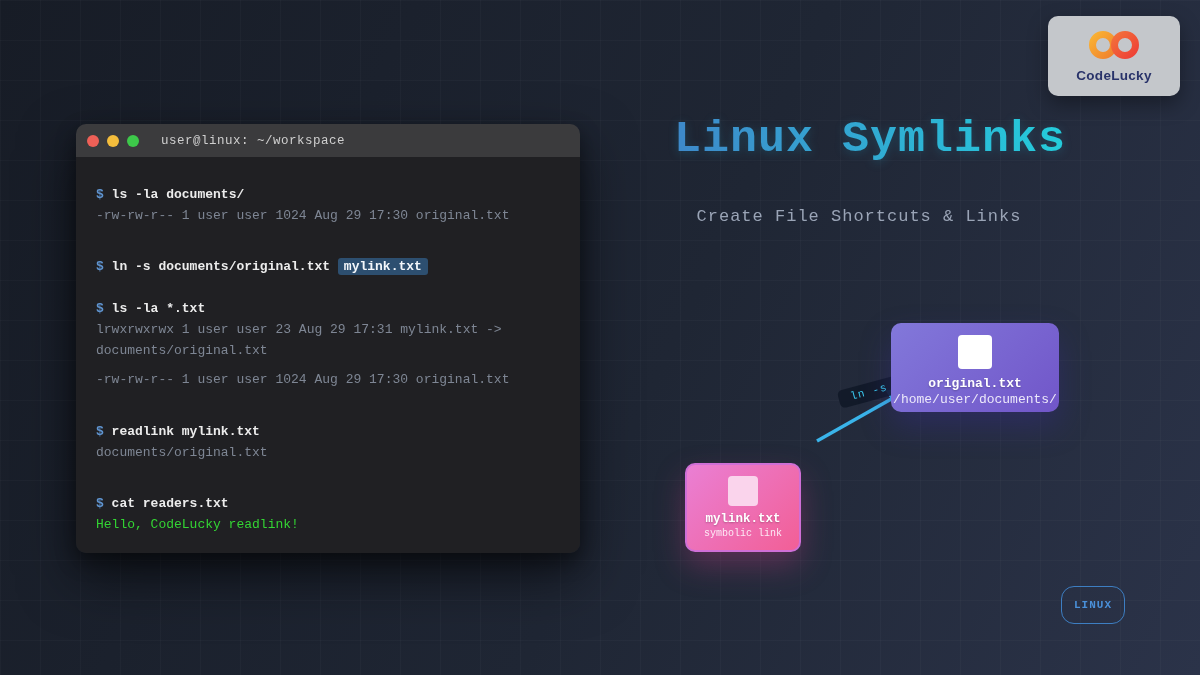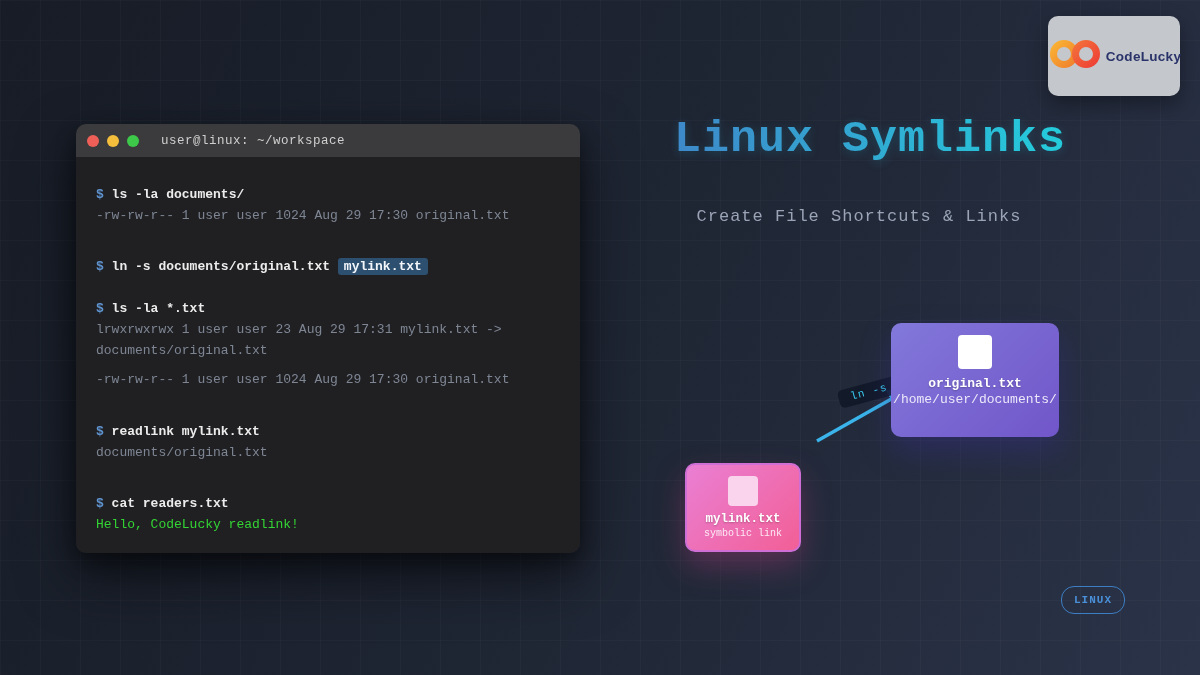--- a/index.html
+++ b/index.html
@@ -51,34 +51,34 @@
   .subtitle {
     position:absolute; left:594px; top:207px; width:530px; text-align:center;
     font-size:17px; letter-spacing:1px; color:#9aa4b6;
   }
 
   
   .logo-card {
     position:absolute; left:1048px; top:16px; width:132px; height:80px;
     background:#c4c7cb; border-radius:10px;
     box-shadow:0 8px 20px rgba(0,0,0,.35);
-    display:flex; flex-direction:row; align-items:center; justify-content:center; gap:3px;
+    display:flex; flex-direction:column; align-items:center; justify-content:center; gap:3px;
   }
   .logo-text {
     font-family:"Liberation Sans", sans-serif; font-weight:bold;
     font-size:13.5px; color:#29336a; letter-spacing:.3px;
   }
 
   
   .file-box {
     position:absolute; border-radius:10px; color:#fff;
     display:flex; flex-direction:column; align-items:center;
   }
   .box-original {
-    left:891px; top:323px; width:168px; height:114px;
+    left:891px; top:323px; width:168px; height:89px;
     background:linear-gradient(135deg,#8278da 0%,#7156c9 100%);
     box-shadow:0 14px 30px rgba(55,45,140,.4);
   }
   .box-mylink {
     left:685px; top:463px; width:116px; height:89px;
     background:linear-gradient(135deg,#ea7fd4 0%,#f25f96 100%);
     border:2px solid #cf6fd6;
     box-shadow:0 14px 30px rgba(190,60,130,.35);
   }
   .file-icon { background:#ffffff; border-radius:4px; }
@@ -92,21 +92,21 @@
   .arrow-svg { position:absolute; left:785px; top:372px; }
   .arrow-label {
     position:absolute; left:838px; top:383px;
     transform:rotate(-15deg);
     background:rgba(17,25,40,.92); border-radius:5px;
     padding:3px 12px; font-size:11px; letter-spacing:1px; color:#39c8ee;
   }
 
   
   .linux-badge {
-    position:absolute; left:1061px; top:586px; width:64px; height:28px;
+    position:absolute; left:1061px; top:586px; width:64px; height:38px;
     border:1.5px solid #3d7ec2; border-radius:13px;
     display:flex; align-items:center; justify-content:center;
     font-size:11px; font-weight:bold; letter-spacing:1px; color:#4a90d9;
   }
 </style>
 </head>
 <body>
 
 <div class="stage">
 

